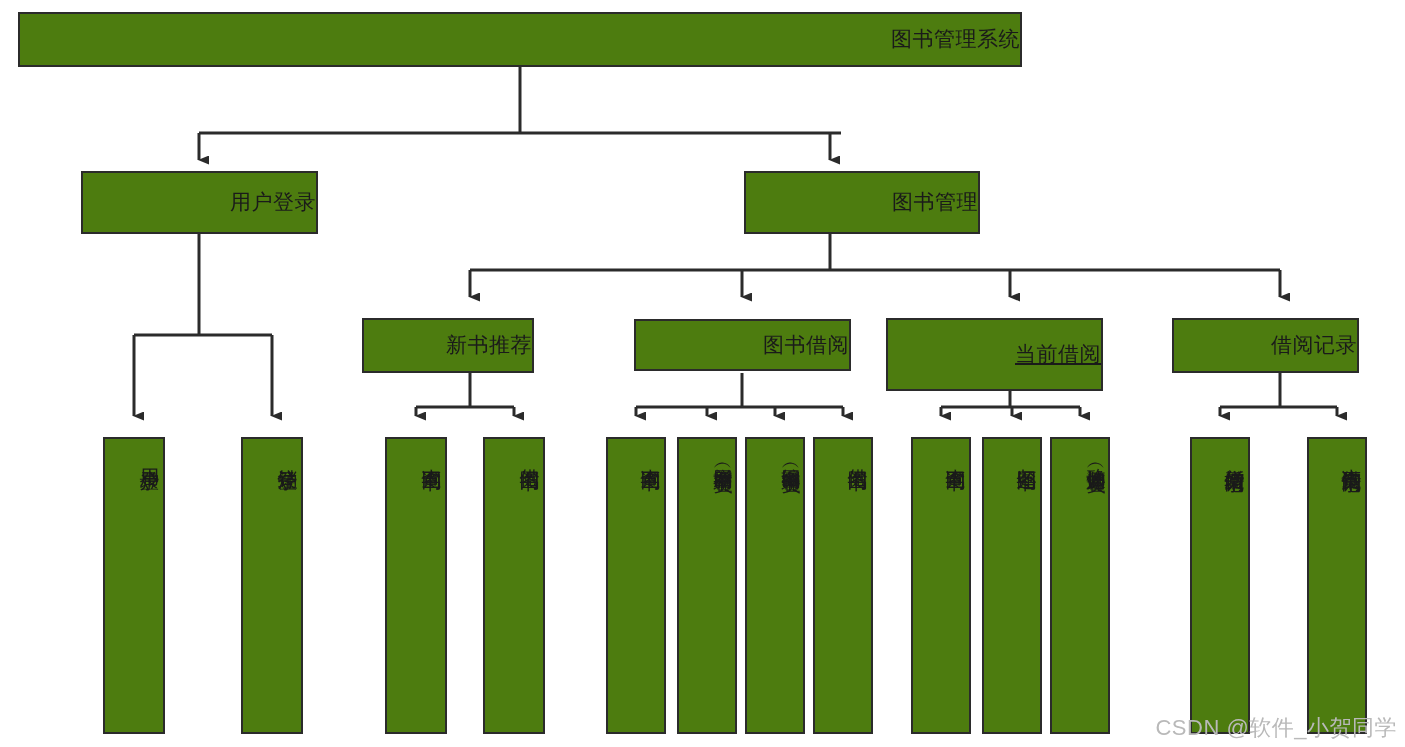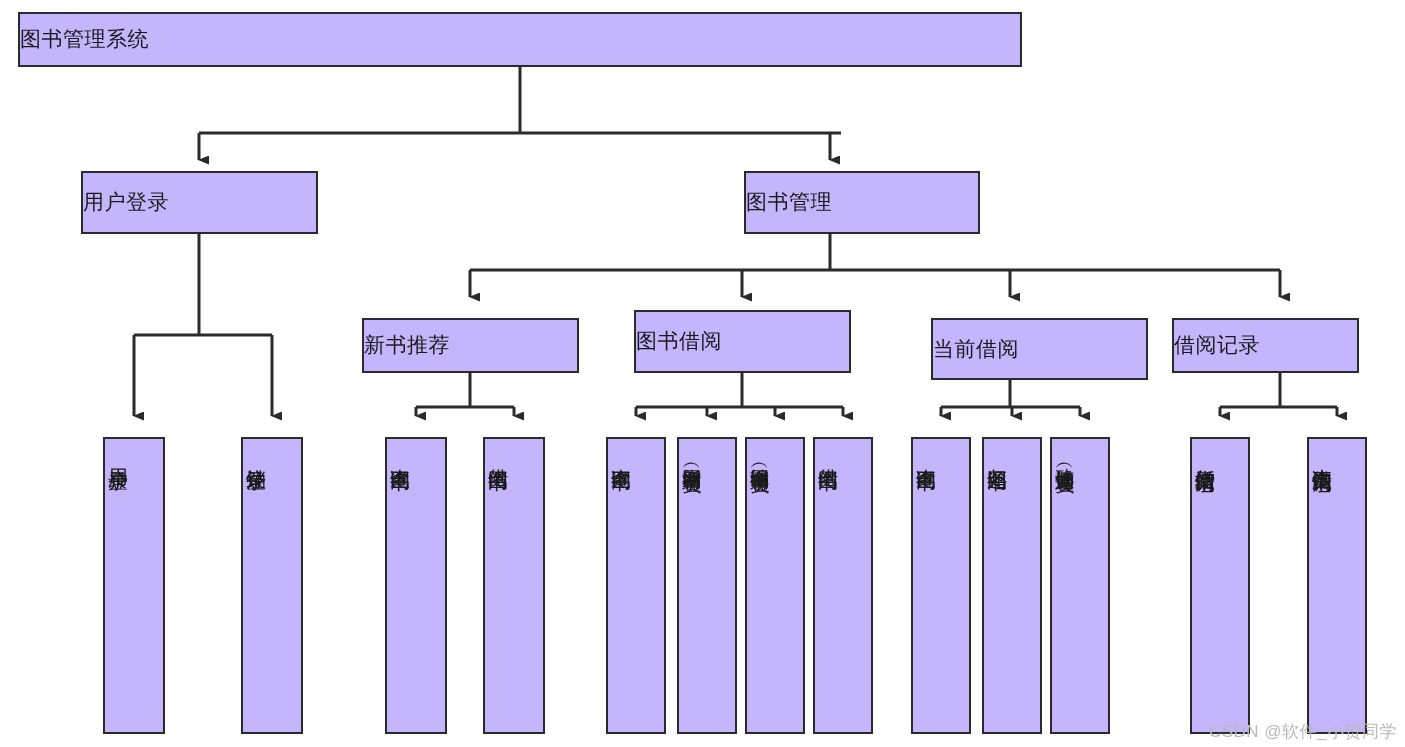--- a/index.html
+++ b/index.html
@@ -25,24 +25,24 @@
     left: 0;
     top: 0;
     width: 1405px;
     height: 747px;
     pointer-events: none;
   }
   .node {
     position: absolute;
     box-sizing: border-box;
     border: 2px solid #2b2b2b;
-    background: #c4b5fd;
+    background: #4d7c0f;
     display: flex;
     align-items: center;
-    justify-content: flex-start;
+    justify-content: flex-end;
     color: #1a1a1a;
   }
   .node .label {
     font-size: 21px;
     line-height: 1.15;
     letter-spacing: 0.5px;
     white-space: nowrap;
     text-align: center;
   }
   .node.leaf {
@@ -58,21 +58,21 @@
     white-space: nowrap;
   }
   .node.leaf.tall-text .label {
     font-size: 19px;
     line-height: 1.3;
   }
   .watermark {
     position: absolute;
     right: 8px;
     bottom: 4px;
-    font-size: 17px;
+    font-size: 22px;
     color: #b9b9b9;
     letter-spacing: 0.5px;
     white-space: nowrap;
     user-select: none;
   }
 </style>
 </head>
 <body>
 
 <div id="diagram-root">
@@ -131,27 +131,27 @@
     <span class="label">图书管理系统</span>
   </div>
 
   <div class="node" id="n-l2-0" style="left: 81px; top: 171px; width: 237px; height: 63px;">
     <span class="label">用户登录</span>
   </div>
   <div class="node" id="n-l2-1" style="left: 744px; top: 171px; width: 236px; height: 63px;">
     <span class="label">图书管理</span>
   </div>
 
-  <div class="node" id="n-l3-0" style="left: 362px; top: 318px; width: 217px; height: 55px;">
+  <div class="node" id="n-l3-0" style="left: 362px; top: 318px; width: 172px; height: 55px;">
     <span class="label">新书推荐</span>
   </div>
-  <div class="node" id="n-l3-1" style="left: 634px; top: 310px; width: 217px; height: 63px;">
+  <div class="node" id="n-l3-1" style="left: 634px; top: 319px; width: 217px; height: 52px;">
     <span class="label">图书借阅</span>
   </div>
-  <div class="node" id="n-l3-2" style="left: 931px; top: 318px; width: 217px; height: 62px;">
+  <div class="node" id="n-l3-2" style="left: 886px; top: 318px; width: 217px; height: 73px; text-decoration: underline;">
     <span class="label">当前借阅</span>
   </div>
   <div class="node" id="n-l3-3" style="left: 1172px; top: 318px; width: 187px; height: 55px;">
     <span class="label">借阅记录</span>
   </div>
 
   <div class="node leaf" id="n-lf-0" style="left: 103px; top: 437px; width: 62px; height: 297px;">
     <span class="label">用户登录</span>
   </div>
   <div class="node leaf" id="n-lf-1" style="left: 241px; top: 437px; width: 62px; height: 297px;">

